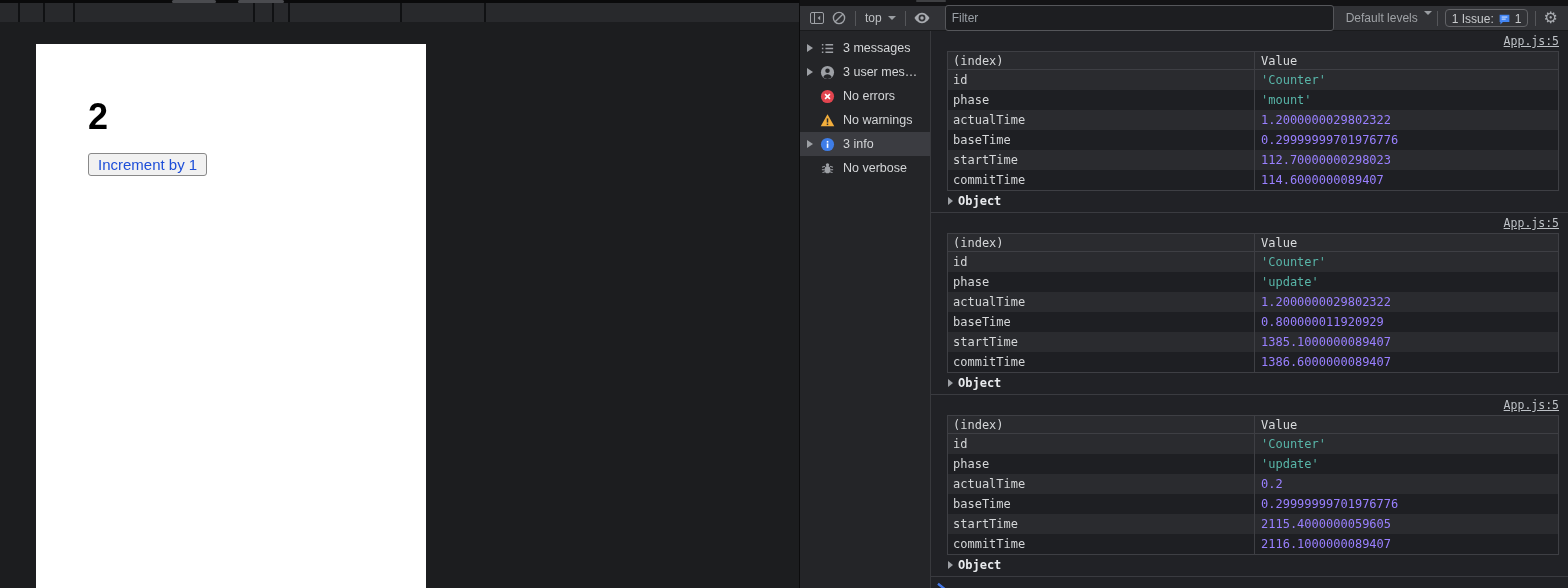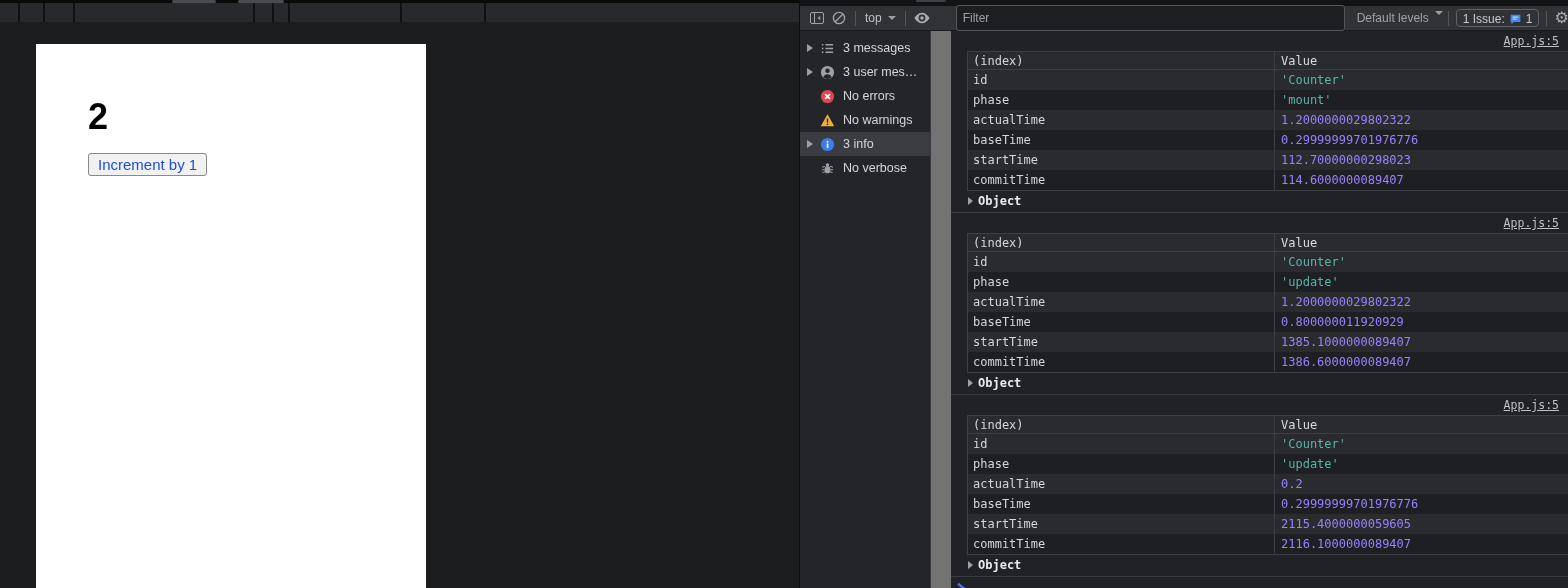--- a/index.html
+++ b/index.html
@@ -15,45 +15,45 @@
   .tabstrip { position:absolute; left:0; top:3px; width:100%; height:19px; background:#28292c; }
   .tabsep { position:absolute; top:0; width:2px; height:19px; background:#101113; }
   .page-viewport { position:absolute; left:36px; top:44px; width:390px; height:544px; background:#ffffff; }
   .counter-heading { position:absolute; left:52px; top:52px; margin:0; font-size:36px; font-weight:bold; color:#000; font-family:"Liberation Sans",sans-serif; }
   .inc-button {
     position:absolute; left:52px; top:109px; height:23px; padding:2px 9px;
     font-size:15px; color:#1d4ed8; background:#f1f1f1; border:1px solid #898989;
     border-radius:3px; font-family:"Liberation Sans",sans-serif; cursor:pointer;
   }
   
-  .devtools { position:absolute; left:799px; top:0; width:769px; height:588px; background:#737373; border-left:1px solid #0c0c0d; }
+  .devtools { position:absolute; left:799px; top:0; width:769px; height:588px; background:#fca5a5; border-left:1px solid #0c0c0d; }
   .dt-topstrip { position:absolute; left:0; top:0; width:100%; height:6px; background:#131315; }
   .dt-topstrip .pill { background:#3f4043; height:2px; }
   .toolbar {
     position:absolute; left:0; top:6px; width:100%; height:25px; background:#313236;
     display:flex; align-items:center; padding:0 6px; border-bottom:1px solid #1a1b1d;
   }
   .icon-btn { width:22px; height:20px; display:flex; align-items:center; justify-content:center; cursor:pointer; flex:none; }
   .tsep { width:1px; height:15px; background:#55565a; margin:0 5px; flex:none; }
   .ctx-selector { display:flex; align-items:center; color:#bec0c3; font-size:12px; padding:0 4px; cursor:pointer; flex:none; }
   .caret-down { width:0; height:0; border-top:4px solid #9a9da2; border-left:4px solid transparent; border-right:4px solid transparent; margin-left:6px; }
   .filter-input {
-    flex:none; width:389px; height:20px; margin-left:23px; padding:12px 6px;
+    flex:none; width:389px; height:20px; margin-left:12px; padding:12px 6px;
     background:#1d1e21; border:1px solid #55565a; border-radius:3px;
     color:#c8cacd; font-size:12px; font-family:"Liberation Sans",sans-serif; outline:none;
   }
   .filter-input::placeholder { color:#9aa0a6; }
   .levels-dd { display:flex; align-items:flex-start; color:#9fa2a6; font-size:12px; margin-left:12px; cursor:pointer; flex:none; }
   .issue-badge {
     display:flex; align-items:flex-end; gap:4px; height:18px; padding:0 6px; margin:0 2px;
     border:1px solid #626367; border-radius:4px; color:#c8cacd; font-size:12px; cursor:pointer; flex:none;
   }
   .gear { font-size:16px; color:#a8abb0; line-height:1; margin-left:2px; cursor:pointer; flex:none; width:20px; overflow:hidden; }
   
-  .console-body { position:absolute; left:0; top:31px; right:0; bottom:0; display:flex;gap:20px; }
+  .console-body { position:absolute; left:0; top:31px; right:0; bottom:0; display:flex; }
   .sidebar { width:131px; flex:none; background:#242528; border-right:1px solid #38393d; padding-top:5px; }
   .sb-row { height:24px; display:flex; align-items:center; padding-left:7px; font-size:12.5px; color:#d4d6d8; cursor:pointer; }
   .sb-row.selected { background:#3b3c41; }
   .sb-arrow { width:0; height:0; border-left:6px solid #9da0a5; border-top:4px solid transparent; border-bottom:4px solid transparent; margin-right:3px; flex:none; }
   .sb-arrow.hidden { visibility:hidden; }
   .sb-icon { width:16px; height:16px; margin:0 8px 0 3px; flex:none; display:flex; align-items:center; justify-content:center; }
   .sb-icon svg { display:block; }
   .sb-label { white-space:nowrap; overflow:hidden; }
   .messages { flex:1; background:#212226; font-family:"DejaVu Sans Mono", monospace; overflow:hidden; }
   .msg { border-bottom:1px solid #3a3b40; padding:3px 9px 2px 16px; }

